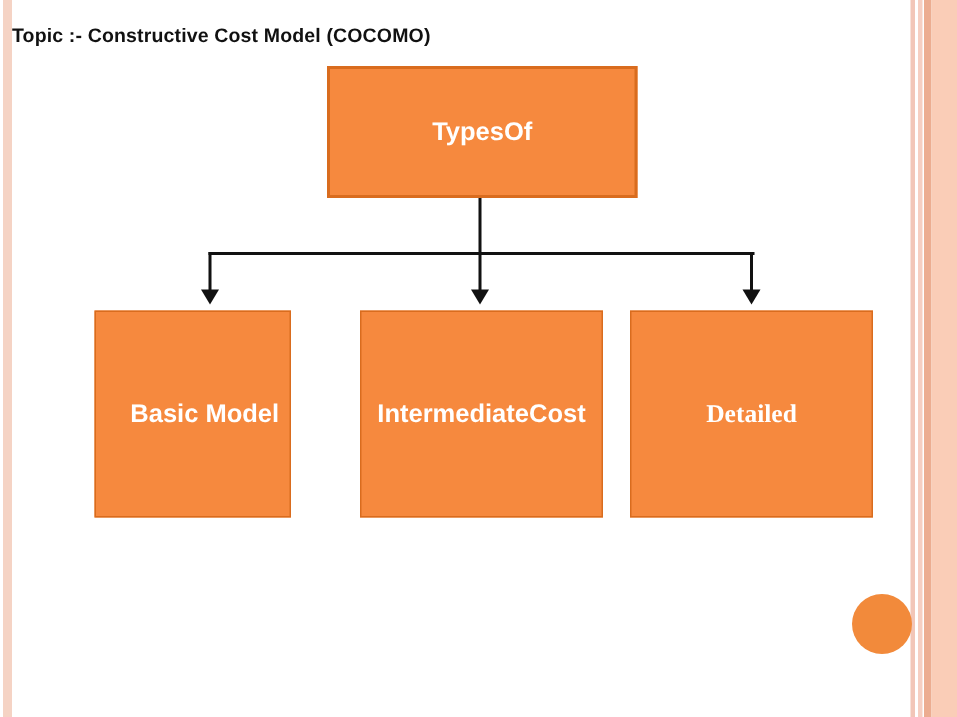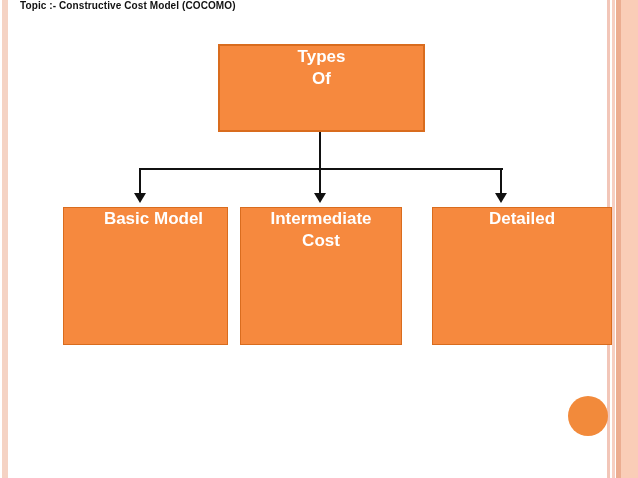--- a/index.html
+++ b/index.html
@@ -25,48 +25,47 @@
   }
   
   .stripe{position:absolute;top:0;height:478px;}
   .stripe-left{left:2px;width:6px;background:var(--stripe-left);}
   .stripe-r1{left:607px;width:3px;background:var(--stripe-pink-1);}
   .stripe-r2{left:612px;width:3px;background:var(--stripe-pink-2);}
   .stripe-r3{left:616px;width:5px;background:var(--stripe-salmon-dark);}
   .stripe-r4{left:621px;width:17px;background:var(--stripe-salmon-light);}
 
   .slide-title{
-    position:absolute;left:8px;top:0;
-    font-size:10px;font-weight:bold;color:var(--title-color);
+    position:absolute;left:8px;top:16px;
+    font-size:13px;font-weight:bold;color:var(--title-color);
     letter-spacing:0.1px;
     white-space:nowrap;
-    padding-left:12px;
   }
 
   .node{
     position:absolute;
     box-sizing:border-box;
     background:var(--box-fill);
-    display:flex;flex-direction:column;
-    align-items:center;
+    display:flex;
+    align-items:center;justify-content:center;
     color:var(--box-text);
     font-weight:bold;font-size:17px;line-height:22px;
     text-align:center;
   }
   .node-root{
     left:218px;top:44px;width:207px;height:88px;
     border:2px solid var(--box-border);
   }
   .node-child{
     top:207px;height:138px;
     border:1px solid var(--box-border);
   }
-  .node-basic{left:63px;width:165px;padding-left:16px;}
+  .node-basic{left:63px;width:131px;padding-left:16px;}
   .node-intermediate{left:240px;width:162px;}
-  .node-detailed{left:432px;width:180px;}
+  .node-detailed{left:420px;width:162px;font-family:Liberation Serif, serif;}
 
   .line{position:absolute;background:var(--connector);}
   .line-root-drop{left:319px;top:132px;width:2px;height:62px;}
   .line-horizontal{left:139px;top:168px;width:364px;height:2px;}
   .line-drop-left{left:139px;top:168px;width:2px;height:26px;}
   .line-drop-right{left:500px;top:168px;width:2px;height:26px;}
 
   .arrow-head{
     position:absolute;width:0;height:0;top:193px;
     border-left:6px solid transparent;

